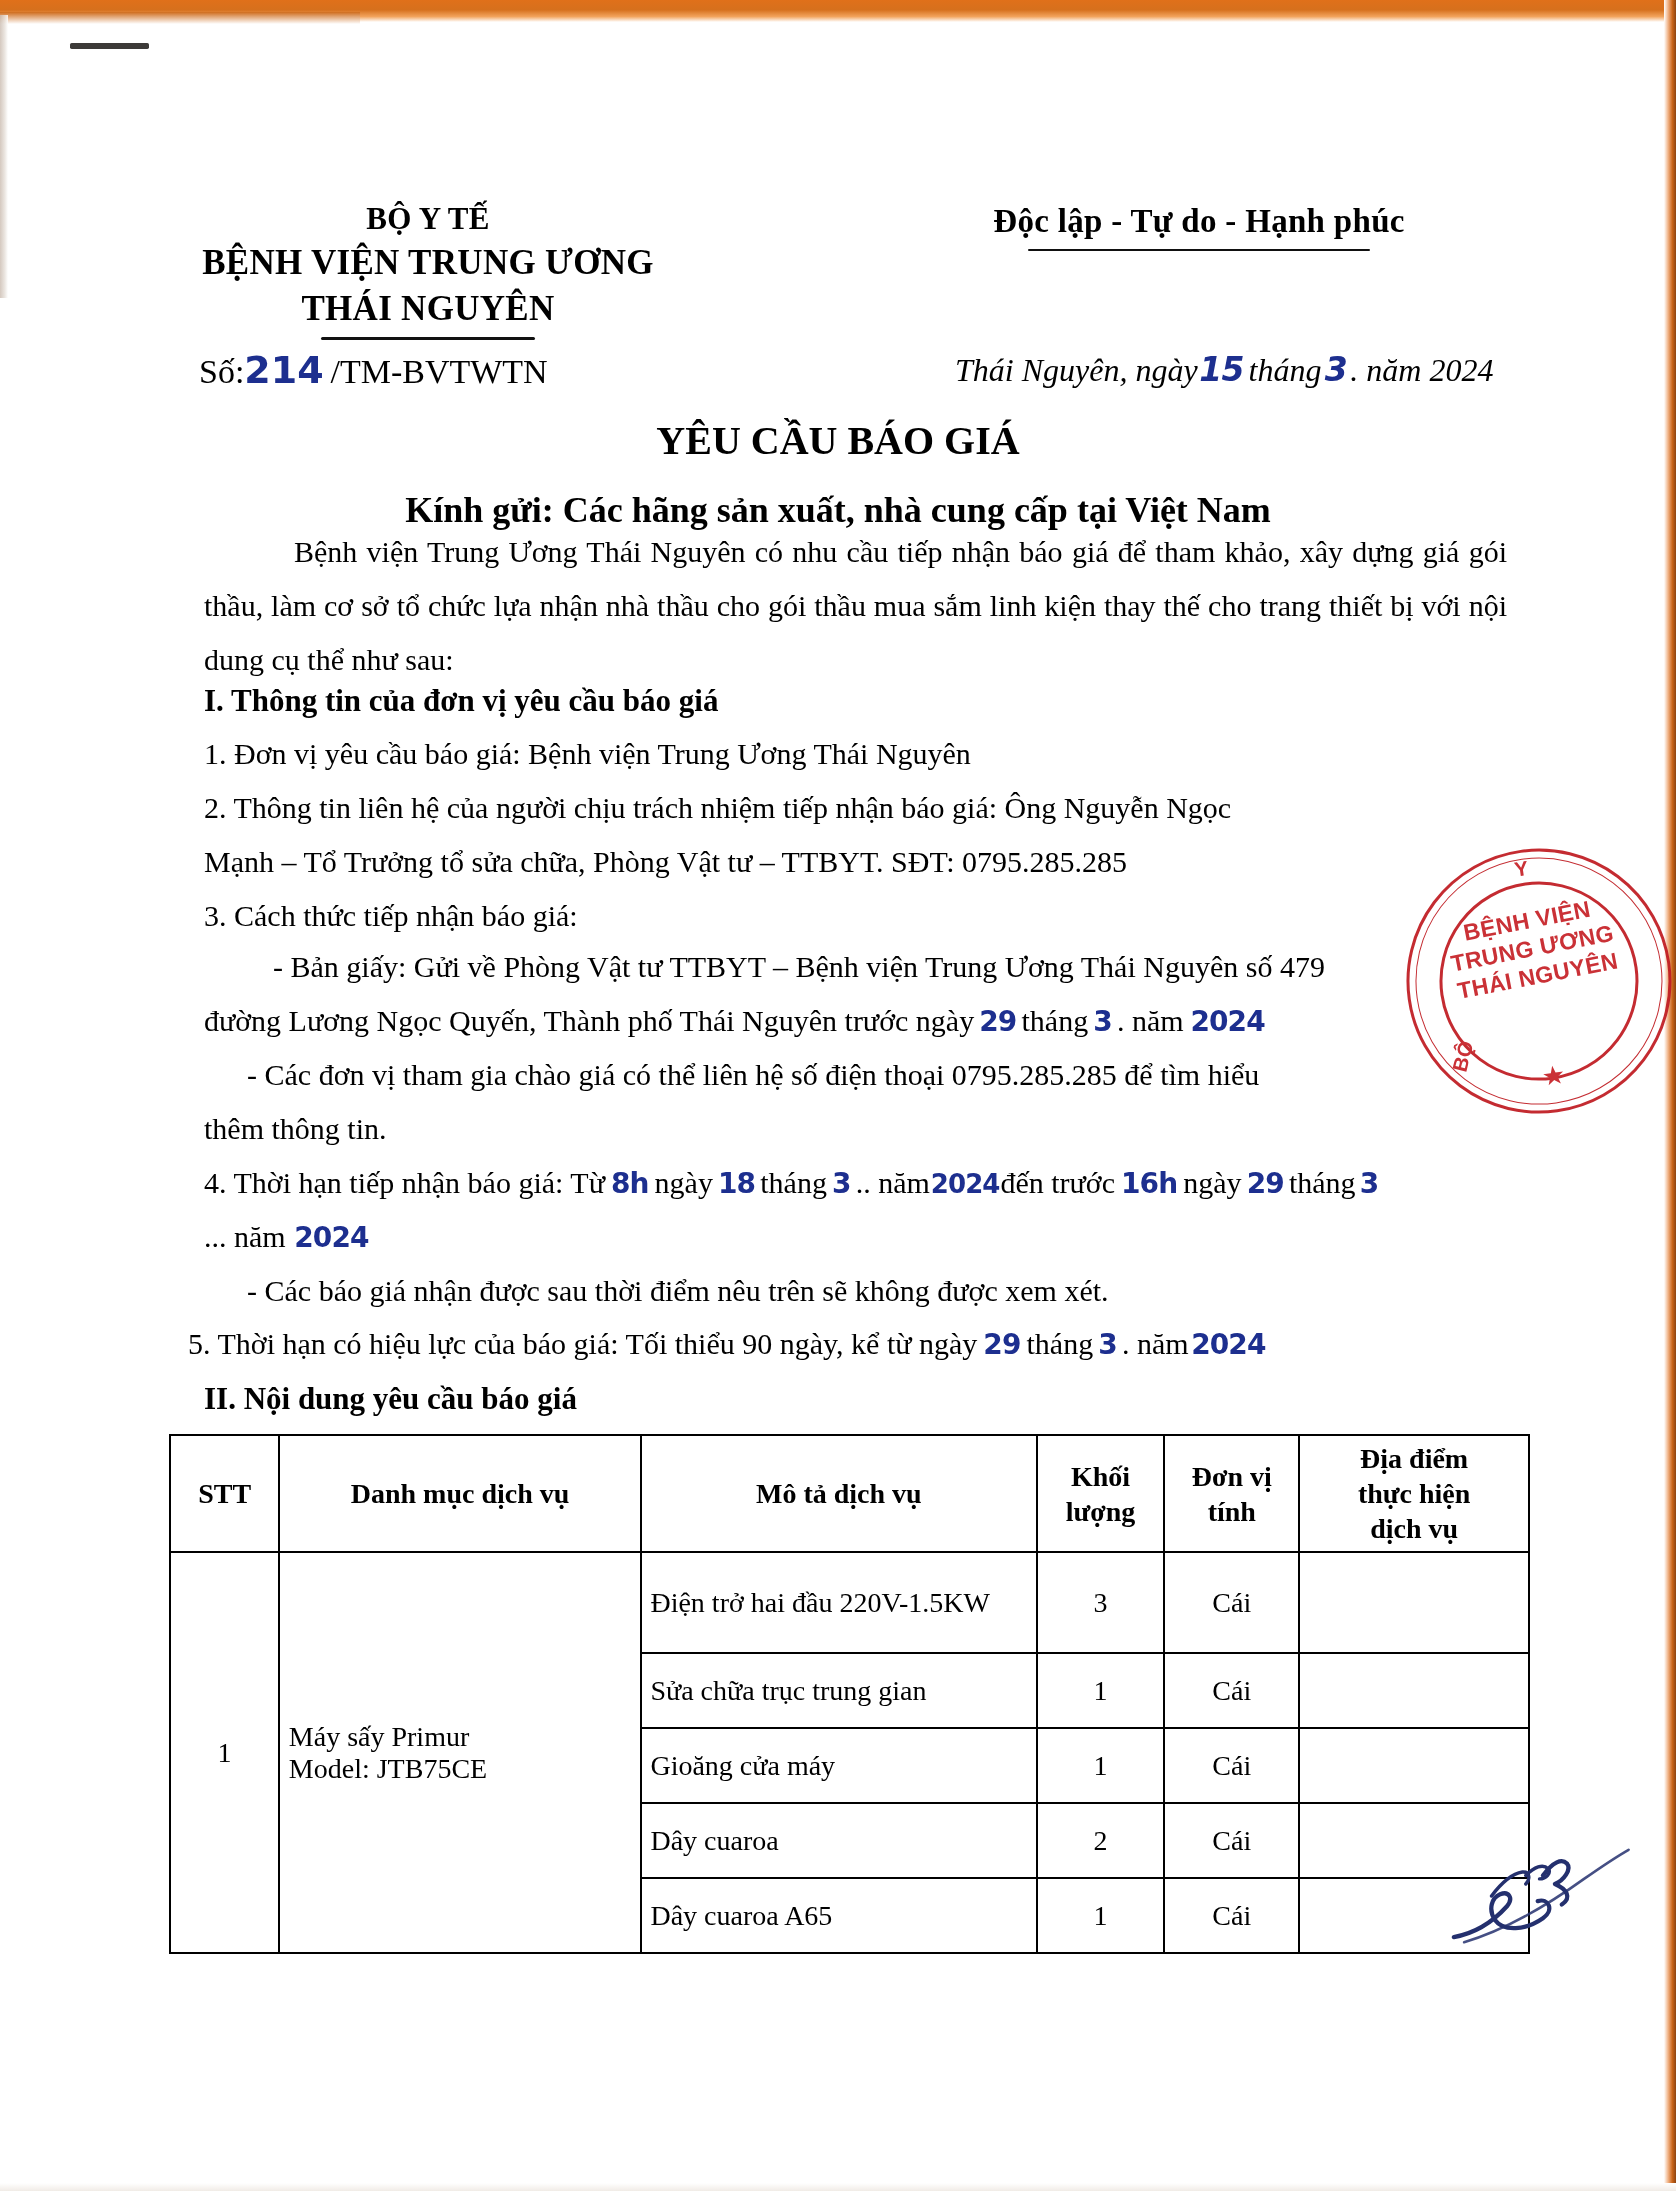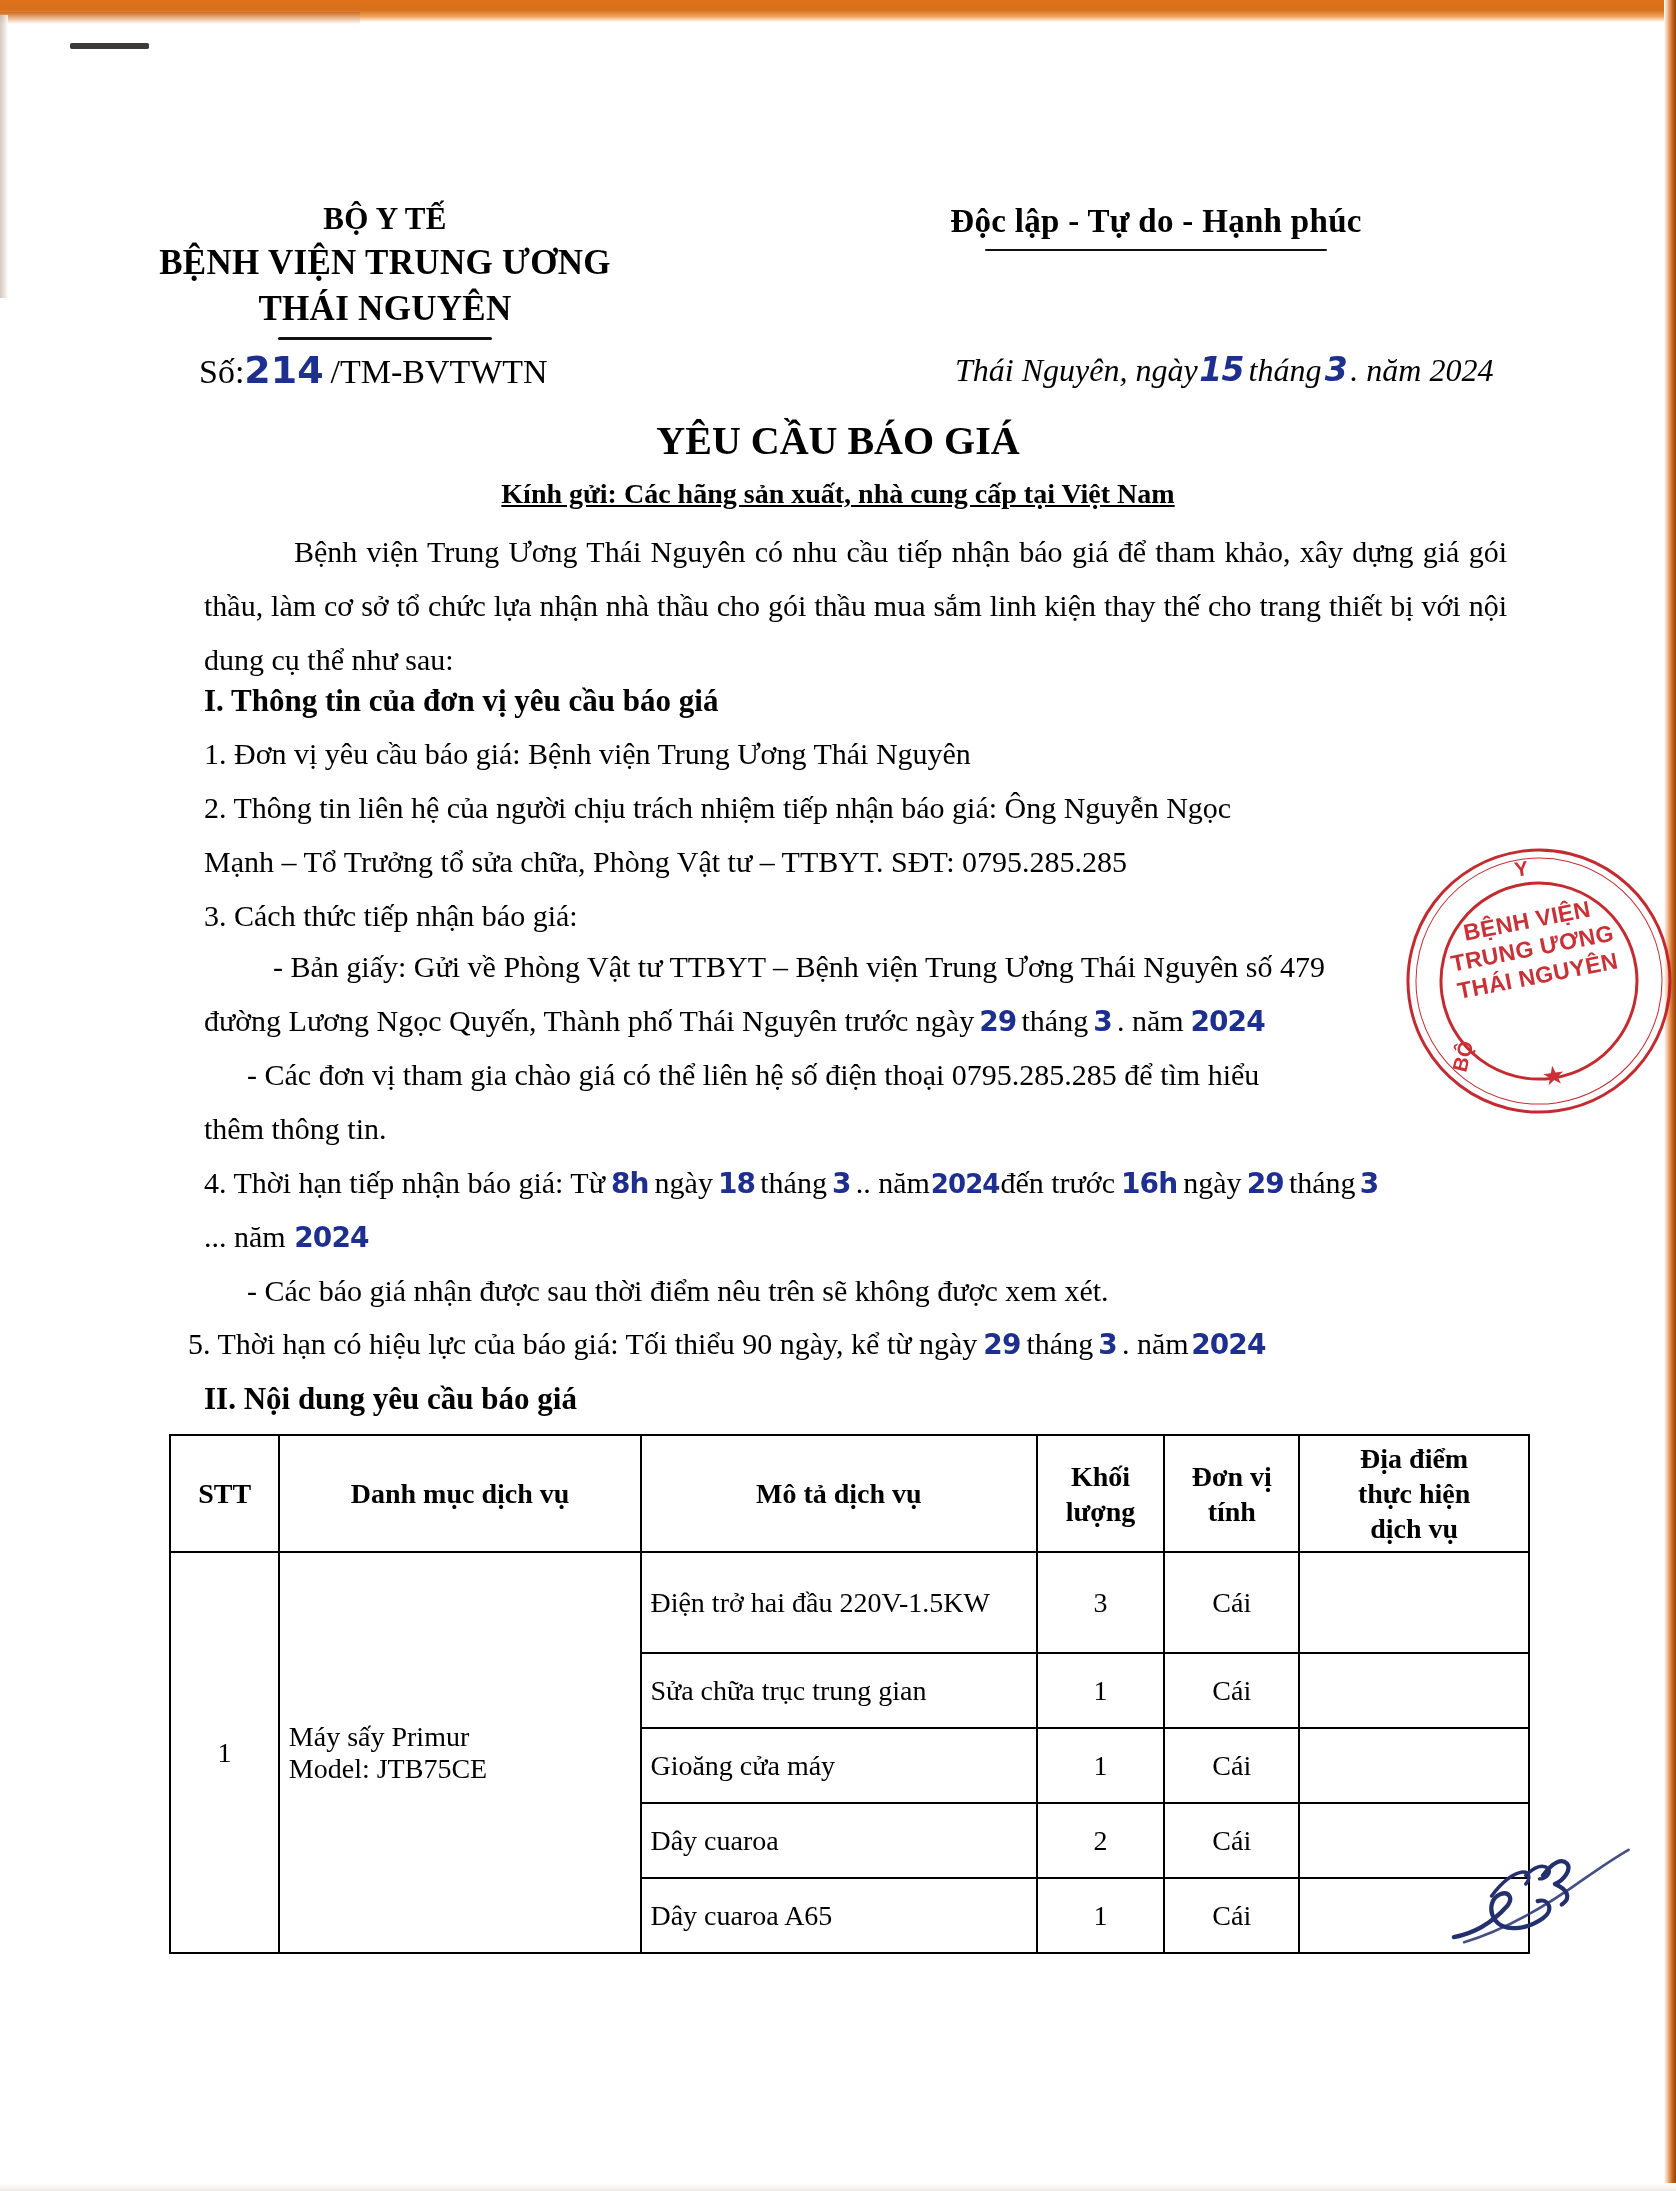--- a/index.html
+++ b/index.html
@@ -38,21 +38,21 @@
   .scan-edge-bottom {
     position: absolute; left: 0; bottom: 0; width: 1676px; height: 8.6px;
     background: linear-gradient(0deg,#efe9e3 0%, #ffffff 100%);
   }
   .staple-mark {
     position: absolute; left: 70px; top: 43px; width: 79px; height: 6px;
     background: #3c3a38; border-radius: 1.7px;
   }
 
   
-  .hdr-left, .hdr-right { position: absolute; text-align: center; }
+  .hdr-left, .hdr-right { position: absolute; text-align: center; margin-left: 43px; }
   .hdr-line {
     font-weight: bold;
     letter-spacing: 0.3px;
     line-height: 1.32;
     white-space: nowrap;
   }
   .rule {
     height: 2.6px; background: #111; margin: 5.1px auto 0 auto; border-radius: 1.7px;
   }
 
@@ -178,21 +178,21 @@
     <div class="hdr-line" style="font-size:33px; margin-top:5.1px;">Độc lập - Tự do - Hạnh phúc</div>
     <div class="rule" style="width:342px;"></div>
   </div>
 
   <div class="body-text" style="left:955px; top:353px; font-size:32px; font-style:italic;">
     <span>Thái Nguyên, ngày</span><span class="hand" style="font-size:33px; margin:0 1.7px;">15</span><span style="margin-left:3.4px;">tháng</span><span class="hand" style="font-size:33px; margin:0 3.4px;">3</span><span>. năm 2024</span>
   </div>
 
   <div class="body-text bold center" style="left:0; top:421px; width:1676px; font-size:40px;">YÊU CẦU BÁO GIÁ</div>
 
-  <div class="body-text bold center" style="left:0; top:480px; width:1676px; font-size:28px;text-decoration:underline;">Kính gửi: Các hãng sản xuất, nhà cung cấp tại Việt Nam</div>
+  <div class="body-text bold center" style="left:0; top:492px; width:1676px; font-size:36px;">Kính gửi: Các hãng sản xuất, nhà cung cấp tại Việt Nam</div>
 
   <div class="para" style="left:204px; top:525px; width:1303px; text-indent:90px;">Bệnh viện Trung Ương Thái Nguyên có nhu cầu tiếp nhận báo giá để tham khảo, xây dựng giá gói thầu, làm cơ sở tổ chức lựa nhận nhà thầu cho gói thầu mua sắm linh kiện thay thế cho trang thiết bị với nội dung cụ thể như sau:</div>
 
   <div class="body-text bold" style="left:204px; top:685px; font-size:31px;text-align:center;">I. Thông tin của đơn vị yêu cầu báo giá</div>
 
   <div class="body-text" style="left:204px; top:739px;">1. Đơn vị yêu cầu báo giá: Bệnh viện Trung Ương Thái Nguyên</div>
 
   <div class="body-text" style="left:204px; top:793px;">2. Thông tin liên hệ của người chịu trách nhiệm tiếp nhận báo giá: Ông Nguyễn Ngọc</div>
   <div class="body-text" style="left:204px; top:847px;">Mạnh – Tổ Trưởng tổ sửa chữa, Phòng Vật tư – TTBYT. SĐT: 0795.285.285</div>
 

